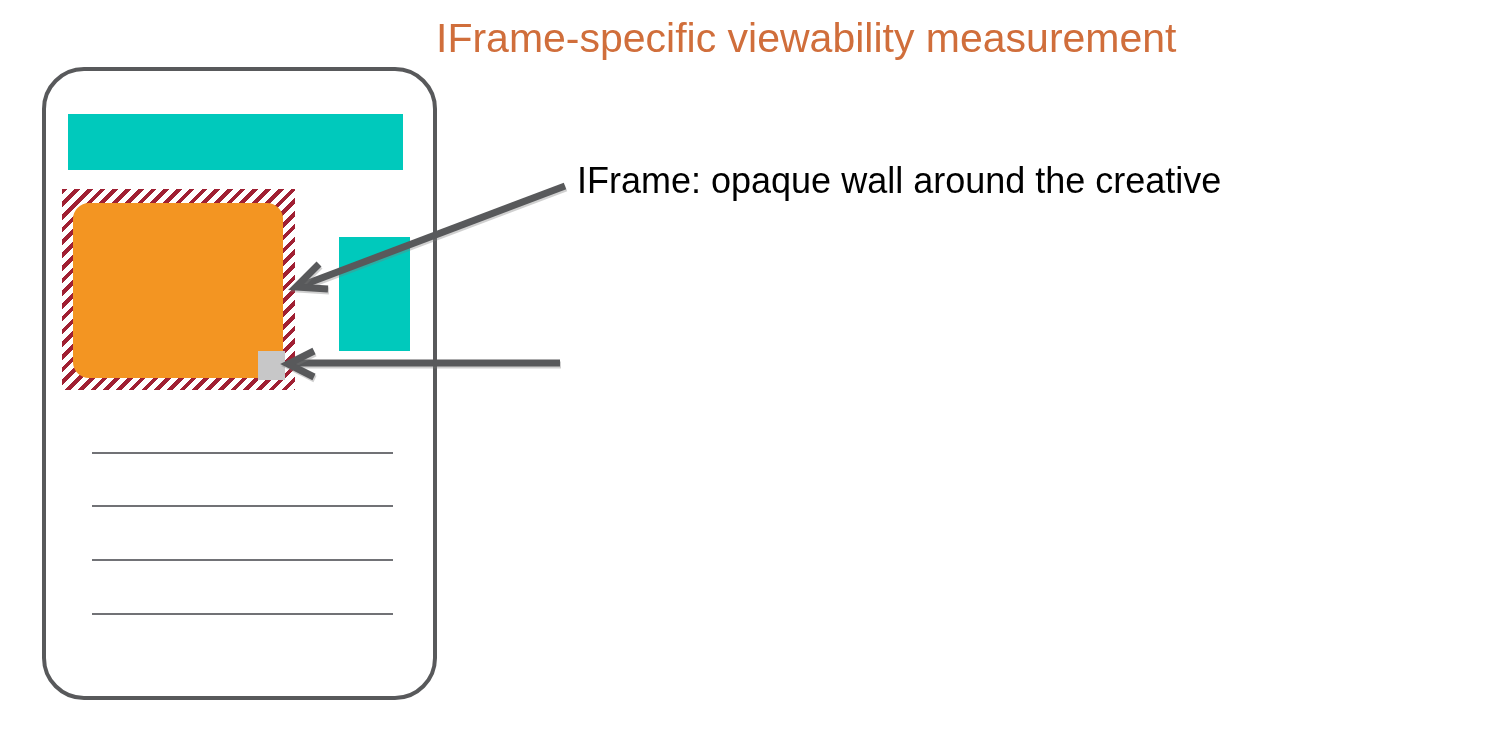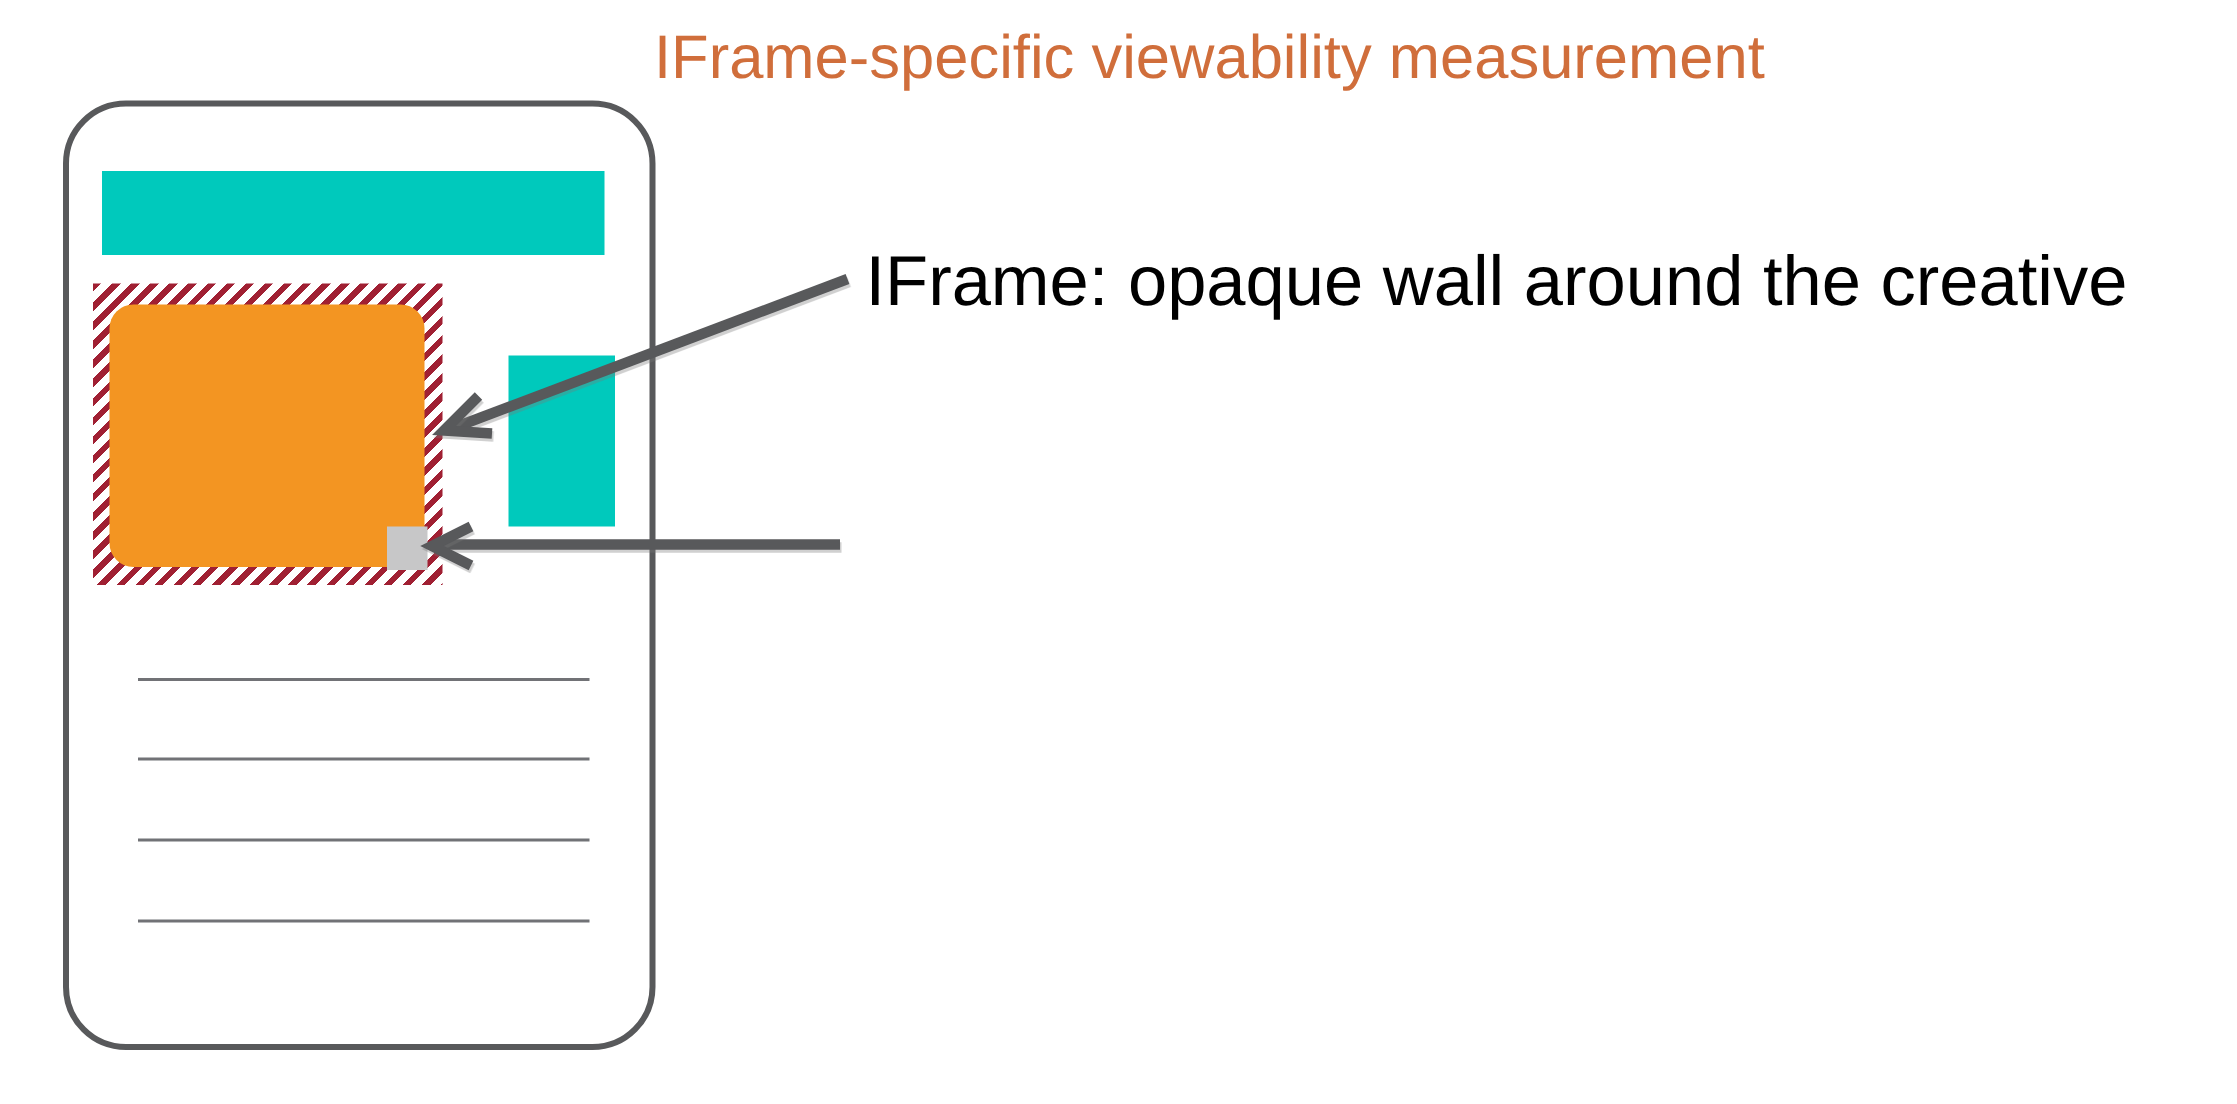--- a/index.html
+++ b/index.html
@@ -89,21 +89,21 @@
     height: 2px;
     background: var(--line_gray, #717276);
   }
   .text-line.l1 { top: 452px; }
   .text-line.l2 { top: 505px; }
   .text-line.l3 { top: 559px; }
   .text-line.l4 { top: 613px; }
 
   .label {
     position: absolute;
-    font-size: 47px;
+    font-size: 36px;
     line-height: 1.1;
     color: var(--label_black, #000000);
     white-space: nowrap;
   }
   .label.iframe-label { left: 577px; top: 161px; }
   .label.script-label { left: 588px; top: 338px; }
 
   svg.arrows {
     position: absolute;
     left: 0;

